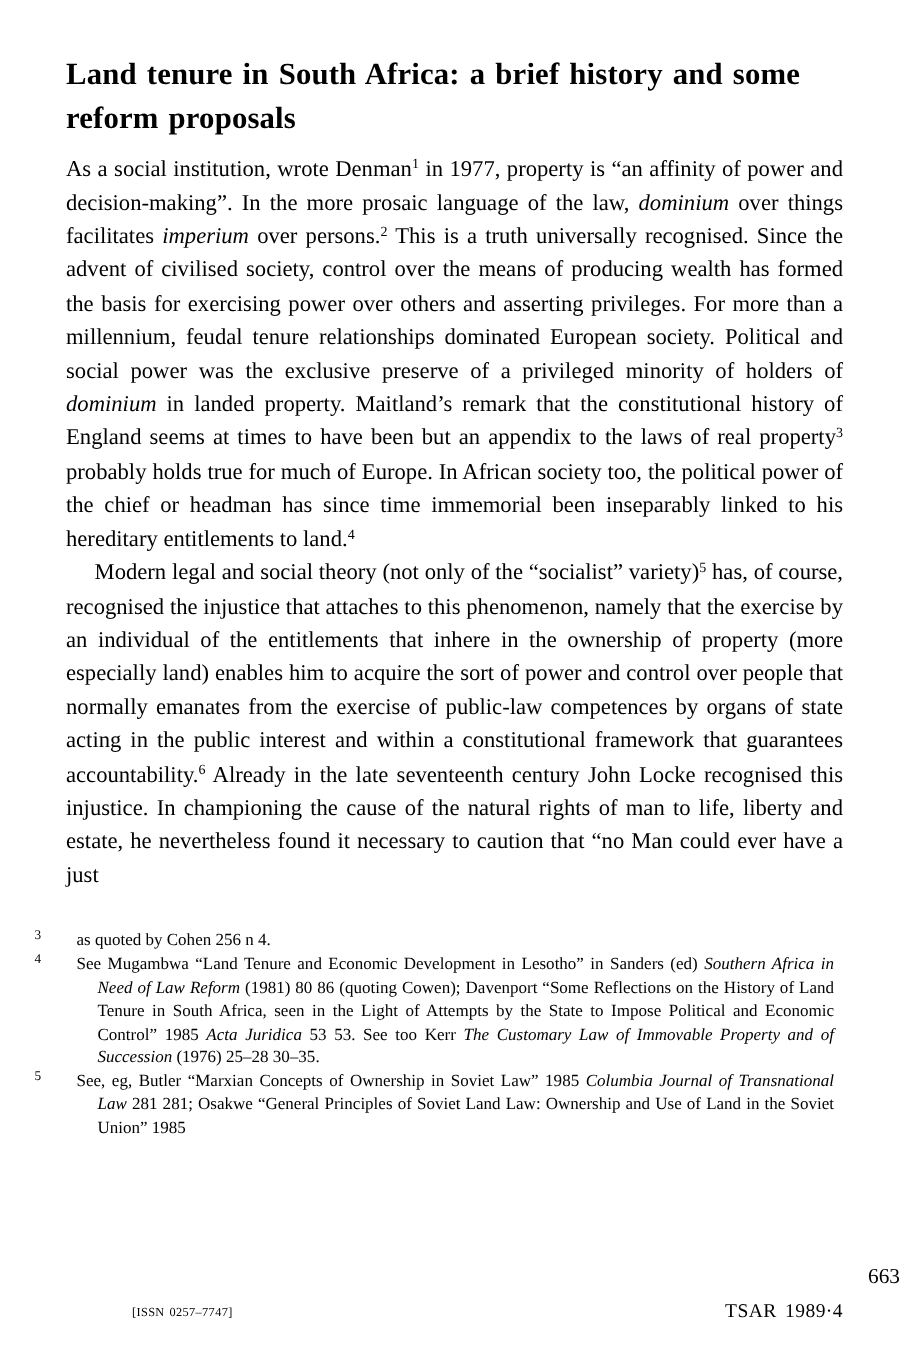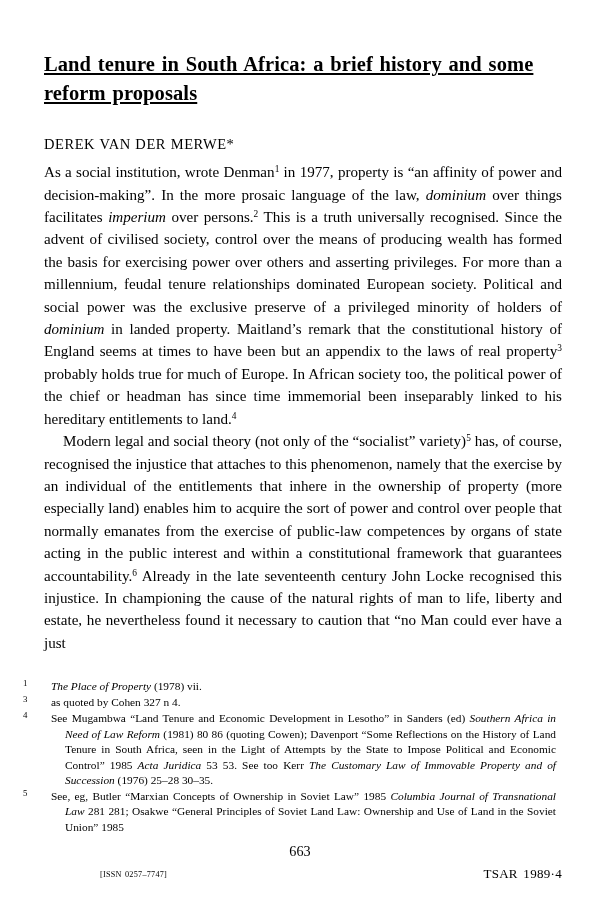--- a/index.html
+++ b/index.html
@@ -31,24 +31,23 @@
     width: 518px;
   }
 
   
   .title {
     font-size: 20.5px;
     font-weight: bold;
     line-height: 1.42;
     letter-spacing: 0.1px;
     margin: 0;
-    padding-top: 50px;
+    padding-top: 36px;
     text-align: left;
     word-spacing: 1.5px;
-    text-decoration: underline;
   }
 
   
   .author {
     font-size: 14.5px;
     letter-spacing: 0.55px;
     margin: 0;
     padding-top: 28px;
     word-spacing: 0.5px;
   }
@@ -118,33 +117,33 @@
     font-size: 1em;
     vertical-align: 0.12em;
   }
 
   
   .page-number {
     position: absolute;
     left: 0;
     top: 843px;
     width: 600px;
-    text-align: center;
+    text-align: right;
     font-size: 14.2px;
   }
   .footer-row {
     position: absolute;
     left: 44px;
     top: 866px;
     width: 518px;
     height: 20px;
   }
   .issn {
     position: absolute;
-    left: 12px;
+    left: 0;
     top: 4px;
     font-size: 8.2px;
     letter-spacing: 0.25px;
     word-spacing: 1px;
     padding-left: 44px;
   }
   .journal-ref {
     position: absolute;
     right: 0;
     top: 0;
@@ -154,38 +153,36 @@
   }
 </style>
 </head>
 <body>
 
 <div class="page">
   <div class="content">
 
     <h1 class="title">Land tenure in South Africa: a brief history and some reform proposals</h1>
 
-    <div class="author">DEREK VAN DER MERWE*</div>
 
 
     <div class="body-block">
 
       <p class="para"><span>As a social institution, wrote Denman</span><sup>1</sup><span> in 1977, property is “an affinity of power and decision-making”. In the more prosaic language of the law, </span><span class="it">dominium</span><span> over things facilitates </span><span class="it">imperium</span><span> over persons.</span><sup>2</sup><span> This is a truth universally recognised. Since the advent of civilised society, control over the means of producing wealth has formed the basis for exercising power over others and asserting privileges. For more than a millennium, feudal tenure relationships dominated European society. Political and social power was the exclusive preserve of a privileged minority of holders of </span><span class="it">dominium</span><span> in landed property. Maitland’s remark that the constitutional history of England seems at times to have been but an appendix to the laws of real property</span><sup>3</sup><span> probably holds true for much of Europe. In African society too, the political power of the chief or headman has since time immemorial been inseparably linked to his hereditary entitlements to land.</span><sup>4</sup></p>
 
       <p class="para indent"><span>Modern legal and social theory (not only of the “socialist” variety)</span><sup>5</sup><span> has, of course, recognised the injustice that attaches to this phenomenon, namely that the exercise by an individual of the entitlements that inhere in the ownership of property (more especially land) enables him to acquire the sort of power and control over people that normally emanates from the exercise of public-law competences by organs of state acting in the public interest and within a constitutional framework that guarantees accountability.</span><sup>6</sup><span> Already in the late seventeenth century John Locke recognised this injustice. In championing the cause of the natural rights of man to life, liberty and estate, he nevertheless found it necessary to caution that “no Man could ever have a just</span></p>
 
     </div>
 
     <div class="footnotes">
 
 
-      <p class="fn"><span class="marker">1</span><span class="it">The Place of Property</span><span> (1978) vii.</span></p>
 
 
-      <p class="fn"><span class="marker">3</span><span>as quoted by Cohen 327 n 4.</span></p>
+      <p class="fn"><span class="marker">3</span><span>as quoted by Cohen 256 n 4.</span></p>
 
       <p class="fn"><span class="marker">4</span><span>See Mugambwa “Land Tenure and Economic Development in Lesotho” in Sanders (ed) </span><span class="it">Southern Africa in Need of Law Reform</span><span> (1981) 80 86 (quoting Cowen); Davenport “Some Reflections on the History of Land Tenure in South Africa, seen in the Light of Attempts by the State to Impose Political and Economic Control” 1985 </span><span class="it">Acta Juridica</span><span> 53 53. See too Kerr </span><span class="it">The Customary Law of Immovable Property and of Succession</span><span> (1976) 25–28 30–35.</span></p>
 
       <p class="fn"><span class="marker">5</span><span>See, eg, Butler “Marxian Concepts of Ownership in Soviet Law” 1985 </span><span class="it">Columbia Journal of Transnational Law</span><span> 281 281; Osakwe “General Principles of Soviet Land Law: Ownership and Use of Land in the Soviet Union” 1985 </span></p>
 
     </div>
   </div>
 
   <div class="page-number">663</div>
 

